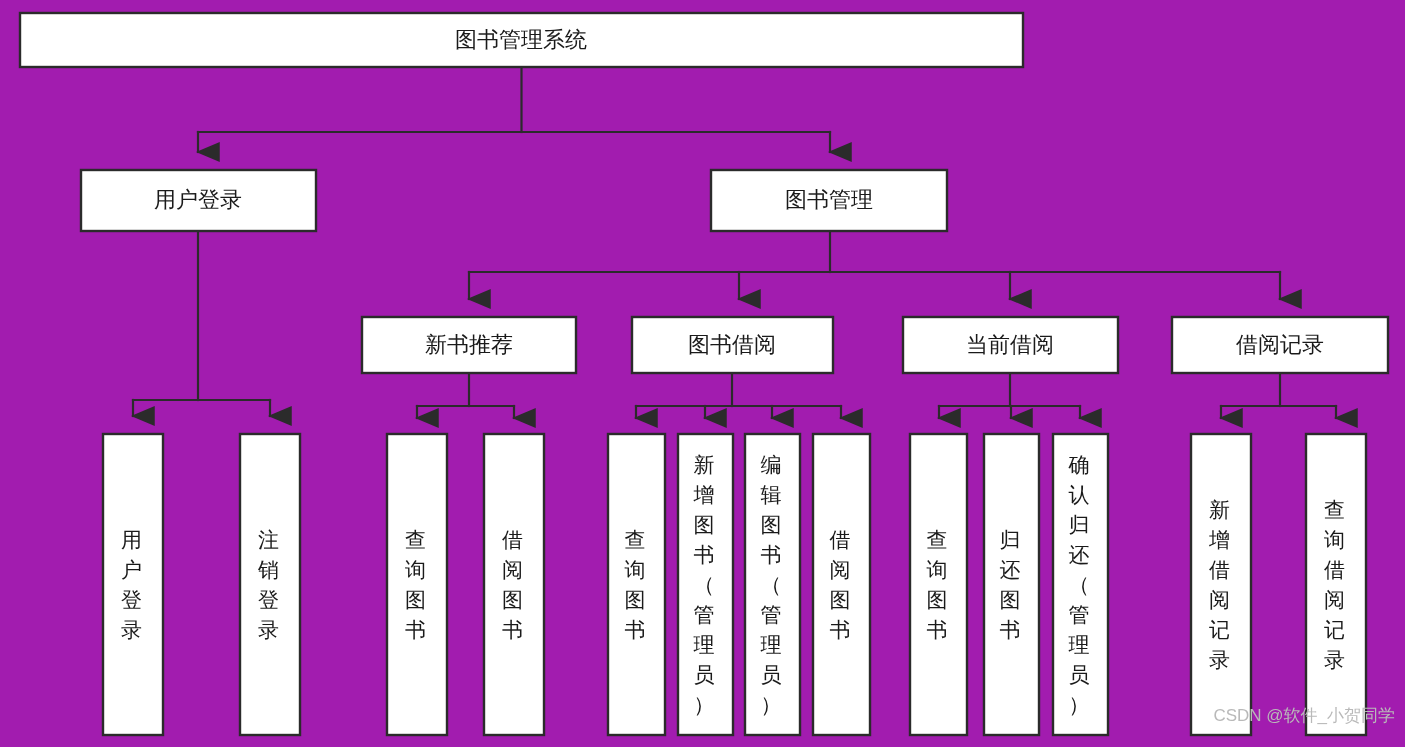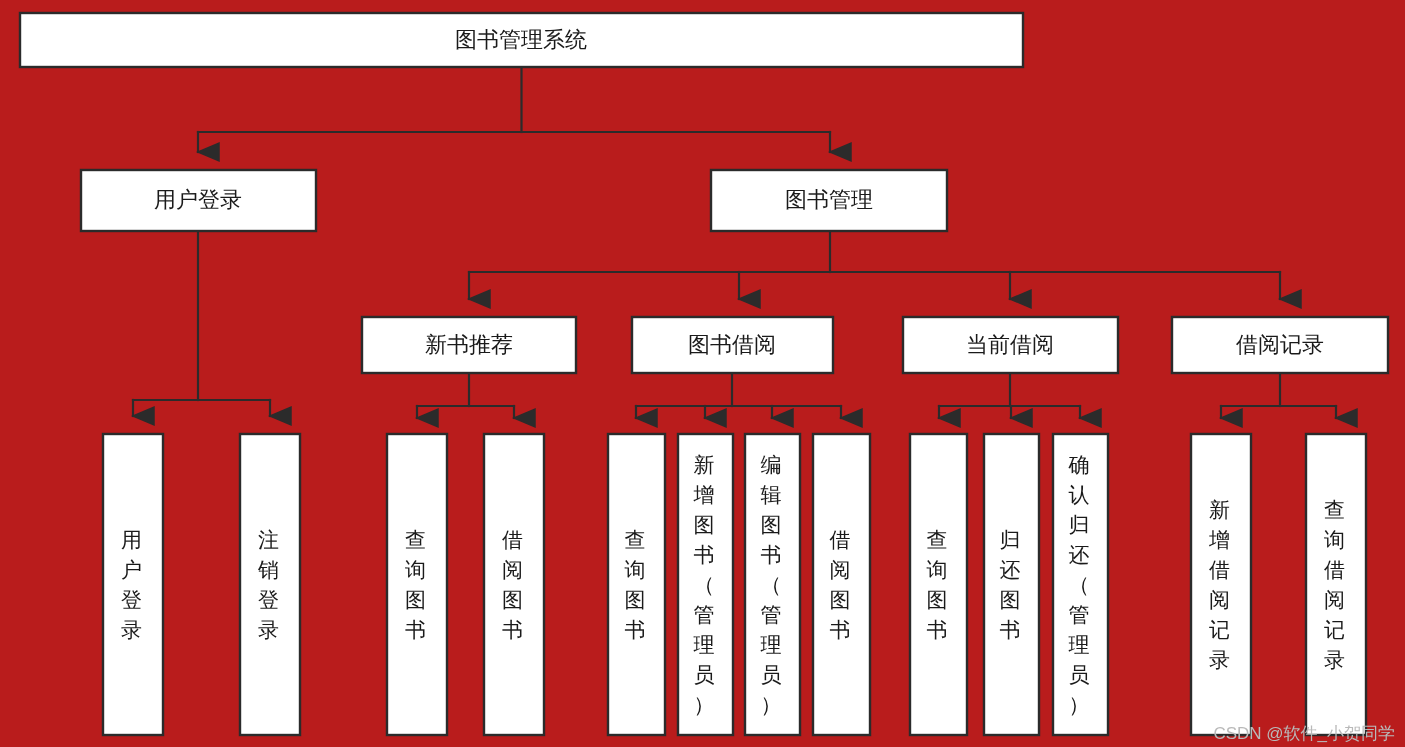--- a/index.html
+++ b/index.html
@@ -10,21 +10,21 @@
   body {
     width: 1405px;
     height: 747px;
     font-family: "Liberation Sans", "DejaVu Sans", sans-serif;
     overflow: hidden;
   }
   #diagram-root {
     position: relative;
     width: 1405px;
     height: 747px;
-    background: #b91c1c;
+    background: #a21caf;
   }
   svg#flow {
     position: absolute;
     left: 0;
     top: 0;
     width: 1405px;
     height: 747px;
     display: block;
   }
   .node-rect {
@@ -52,21 +52,21 @@
     fill: none;
     stroke-linecap: square;
   }
   .arrow-head {
     fill: #2b2b2b;
     stroke: none;
   }
   .watermark {
     position: absolute;
     right: 10px;
-    bottom: 2px;
+    bottom: 20px;
     font-family: "Liberation Sans", "DejaVu Sans", sans-serif;
     font-size: 17px;
     color: #b9b9b9;
     white-space: nowrap;
     user-select: none;
   }
 </style>
 </head>
 <body>
 

